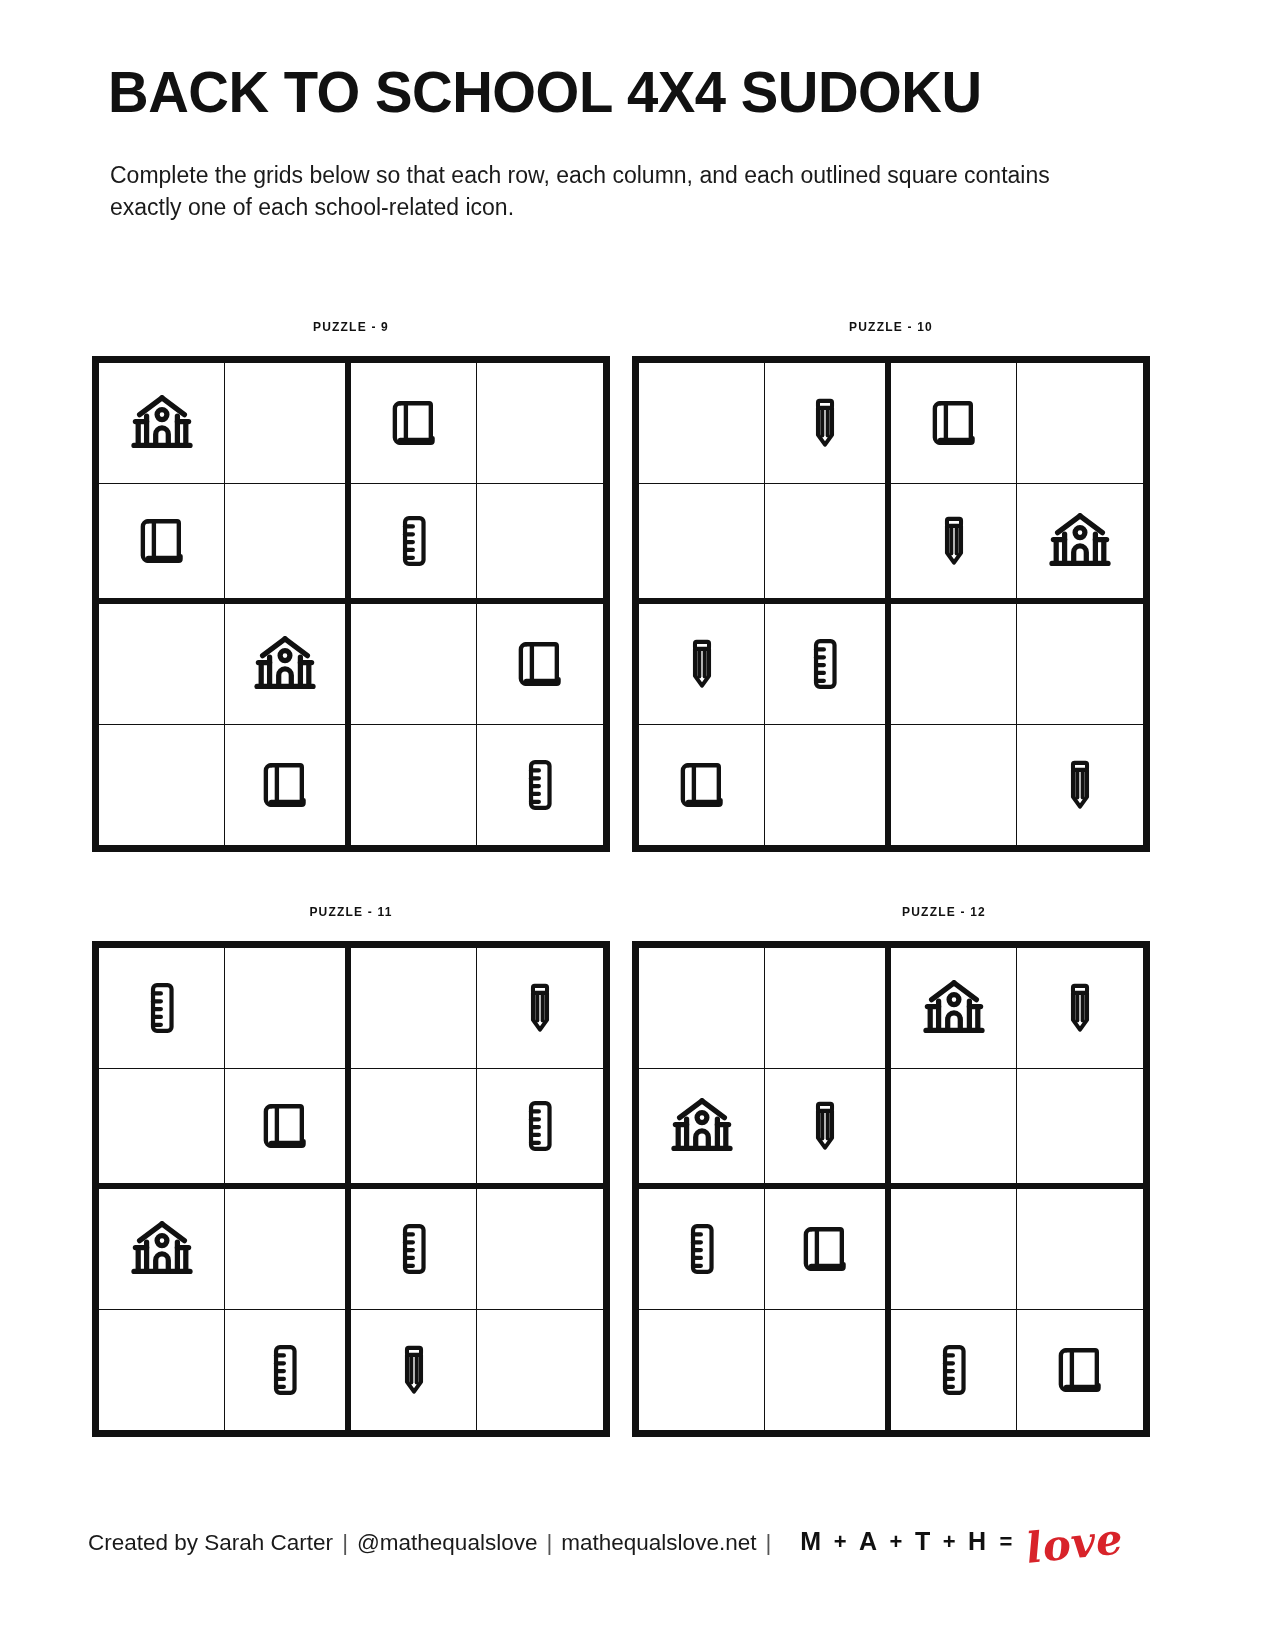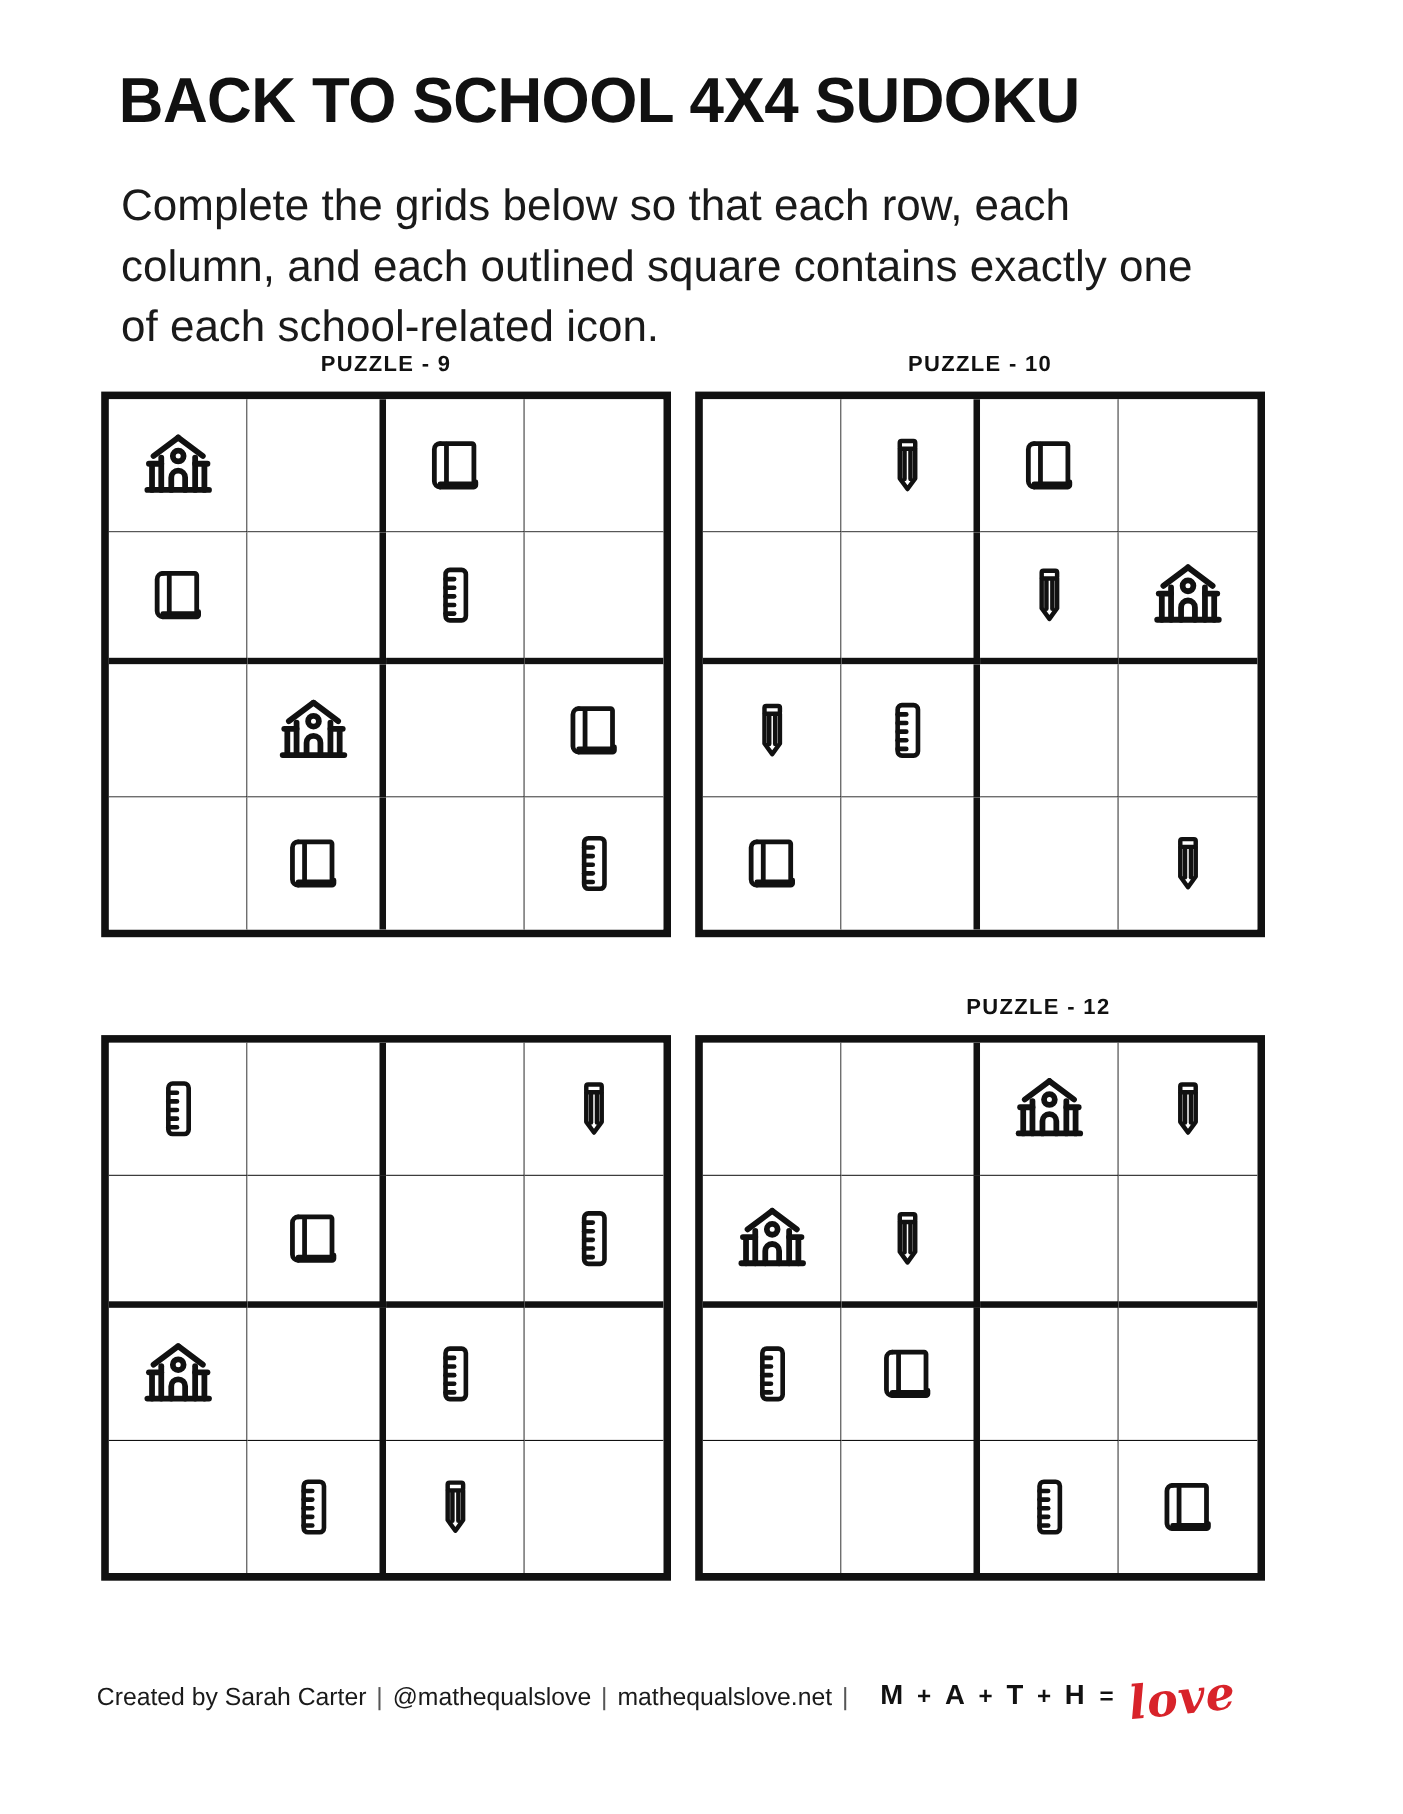--- a/index.html
+++ b/index.html
@@ -28,35 +28,35 @@
     line-height:1.05;
     font-family:"Liberation Sans", sans-serif;
     color:#111111;
     transform:scaleX(0.97);
     transform-origin:left top;
   }
   .subtitle{
     position:absolute;
     left:110px; top:160px;
     width:980px;
-    font-size:40px;
+    font-size:23px;
     line-height:1.38;
     font-weight:400;
     color:#1a1a1a;
     font-family:"Liberation Sans", sans-serif;
   }
 
   
   .puzzle{ position:absolute; }
   .puzzle-label{
     position:absolute;
     left:0; top:0;
     width:100%;
     text-align:center;
-    font-size:20px;
+    font-size:12px;
     font-weight:700;
     letter-spacing:1.2px;
     color:#111111;
   }
   .grid{
     position:absolute;
     left:0; top:36px;
     width:518px; height:496px;
     box-sizing:border-box;
     border:7px solid #111111;
@@ -340,20 +340,21 @@
               <rect x="37" y="9" width="26" height="13" rx="3"></rect>
               <path d="M45 24 V73"></path>
               <path d="M55 24 V73"></path>
             </svg>
           </span>
         </div>
       </div>
   </div>
 
   <div class="puzzle" style="left:92px; top:905px; width:518px; height:532px;">
+    <div class="puzzle-label">PUZZLE - 11</div>
     <div class="grid" id="g2">
         <div class="cell r0 c0">
           <span class="icon-wrap">
             <svg width="56" height="56" viewBox="0 0 100 100" fill="none" stroke="#111111" stroke-width="7.5" stroke-linecap="round" stroke-linejoin="round">
               <rect x="34" y="9" width="33" height="82" rx="7"></rect>
               <path d="M34 24 H48"></path>
               <path d="M34 38 H48"></path>
               <path d="M34 52 H48"></path>
               <path d="M34 66 H48"></path>
               <path d="M34 80 H48"></path>

